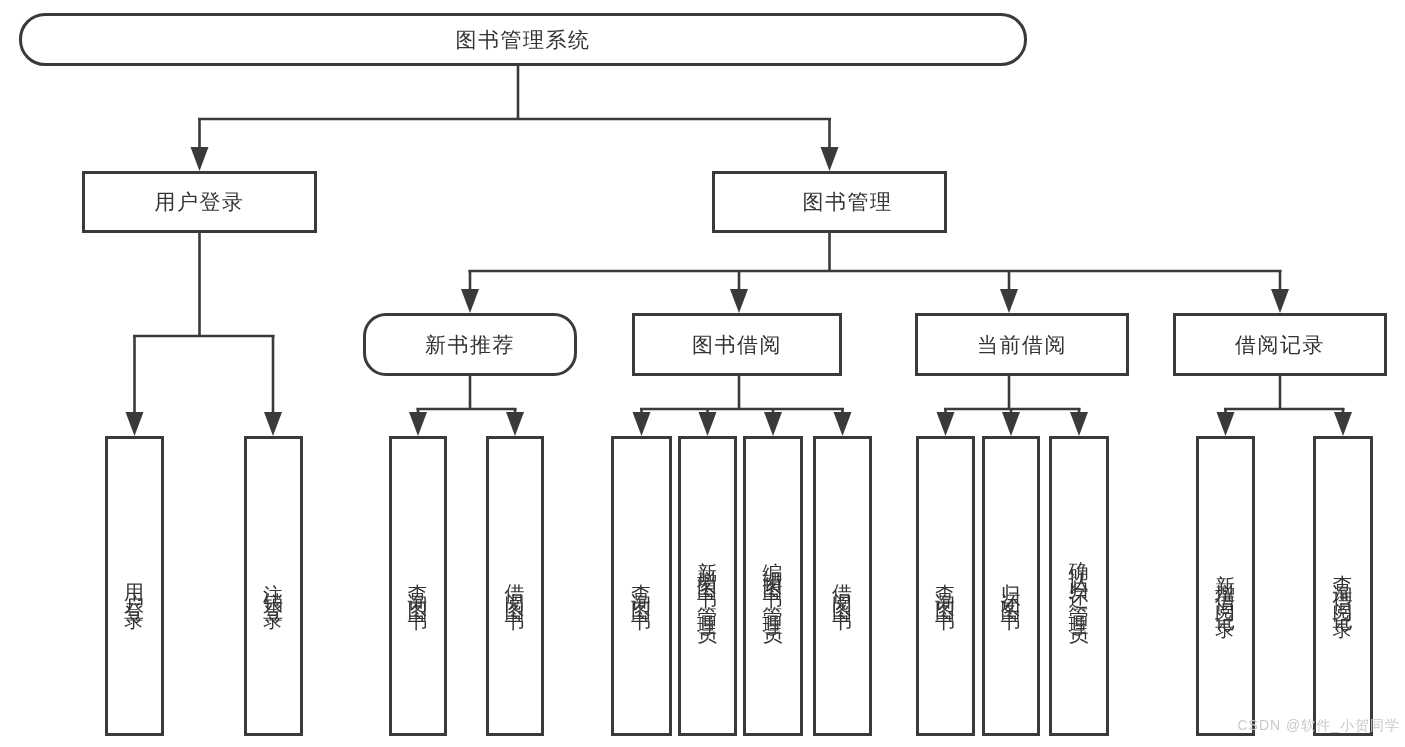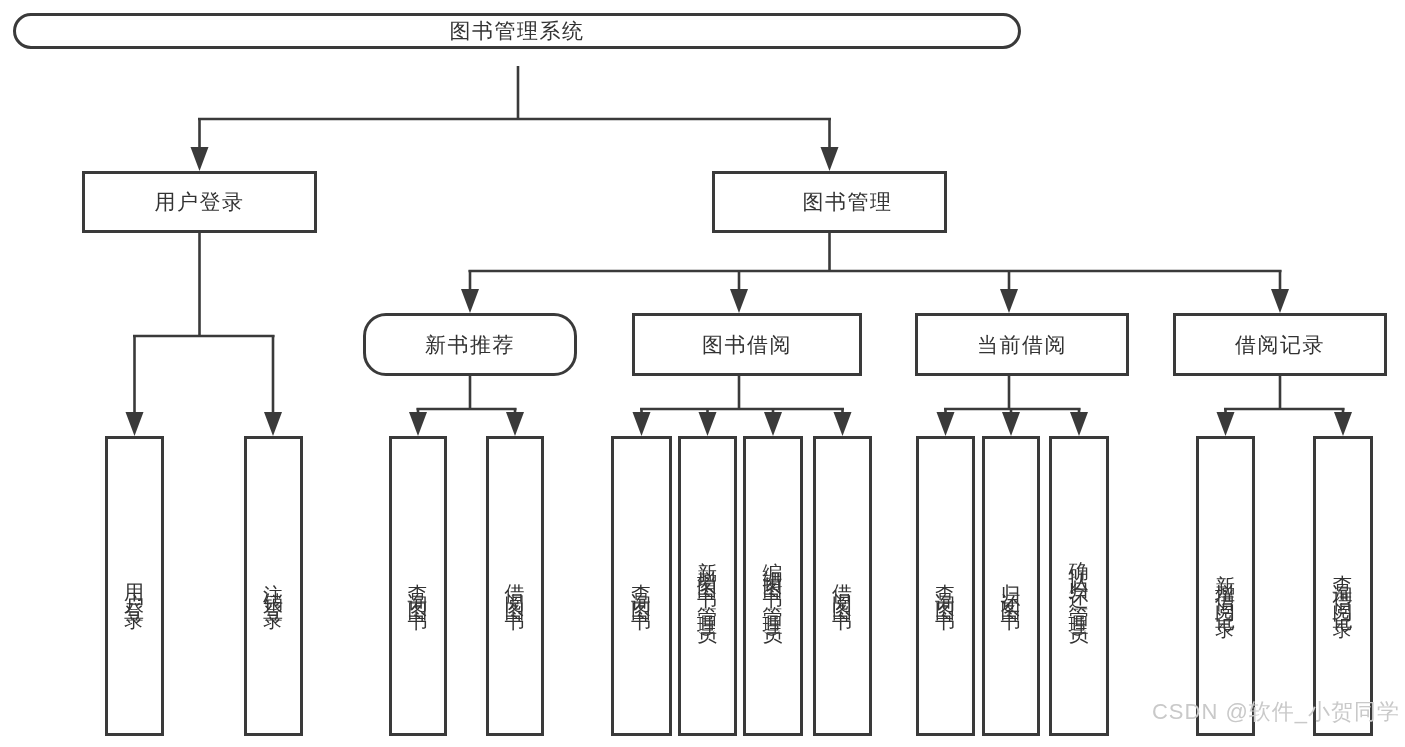--- a/index.html
+++ b/index.html
@@ -36,22 +36,22 @@
     writing-mode: vertical-rl;
     text-orientation: mixed;
     font-size: 20px;
     line-height: 1;
     letter-spacing: 9px;
     white-space: nowrap;
   }
   .watermark {
     position: absolute;
     right: 5px;
-    bottom: 20px;
-    font-size: 22px;
+    bottom: 12px;
+    font-size: 14px;
     color: #c9c9c9;
     letter-spacing: 1px;
     z-index: 5;
     white-space: nowrap;
   }
 </style>
 </head>
 <body>
 
 <div class="canvas">
@@ -122,35 +122,35 @@
 
       <polygon points="936.5,412 954.5,412 945.5,436"></polygon>
       <polygon points="1002,412 1020,412 1011,436"></polygon>
       <polygon points="1070,412 1088,412 1079,436"></polygon>
 
       <polygon points="1216.5,412 1234.5,412 1225.5,436"></polygon>
       <polygon points="1334,412 1352,412 1343,436"></polygon>
     </g>
   </svg>
 
-  <div class="box" style="left:13px; top:13px; width:1008px; height:36px;border-radius:26px;">
+  <div class="box" style="left:19px; top:13px; width:1008px; height:53px;border-radius:26px;">
     <span class="hlabel">图书管理系统</span>
   </div>
 
   <div class="box" style="left:82px; top:171px; width:235px; height:62px;">
     <span class="hlabel">用户登录</span>
   </div>
   <div class="box" style="left:712px; top:171px; width:235px; height:62px;padding-left:36px;">
     <span class="hlabel">图书管理</span>
   </div>
 
   <div class="box" style="left:363px; top:313px; width:214px; height:63px;border-radius:23px;">
     <span class="hlabel">新书推荐</span>
   </div>
-  <div class="box" style="left:632px; top:313px; width:230px; height:63px;">
+  <div class="box" style="left:632px; top:313px; width:210px; height:63px;">
     <span class="hlabel">图书借阅</span>
   </div>
   <div class="box" style="left:902px; top:313px; width:214px; height:63px;margin-left:13px;">
     <span class="hlabel">当前借阅</span>
   </div>
   <div class="box" style="left:1173px; top:313px; width:214px; height:63px;">
     <span class="hlabel">借阅记录</span>
   </div>
 
   <div class="box leaf" style="left:105px; top:436px; width:59px; height:300px;">

